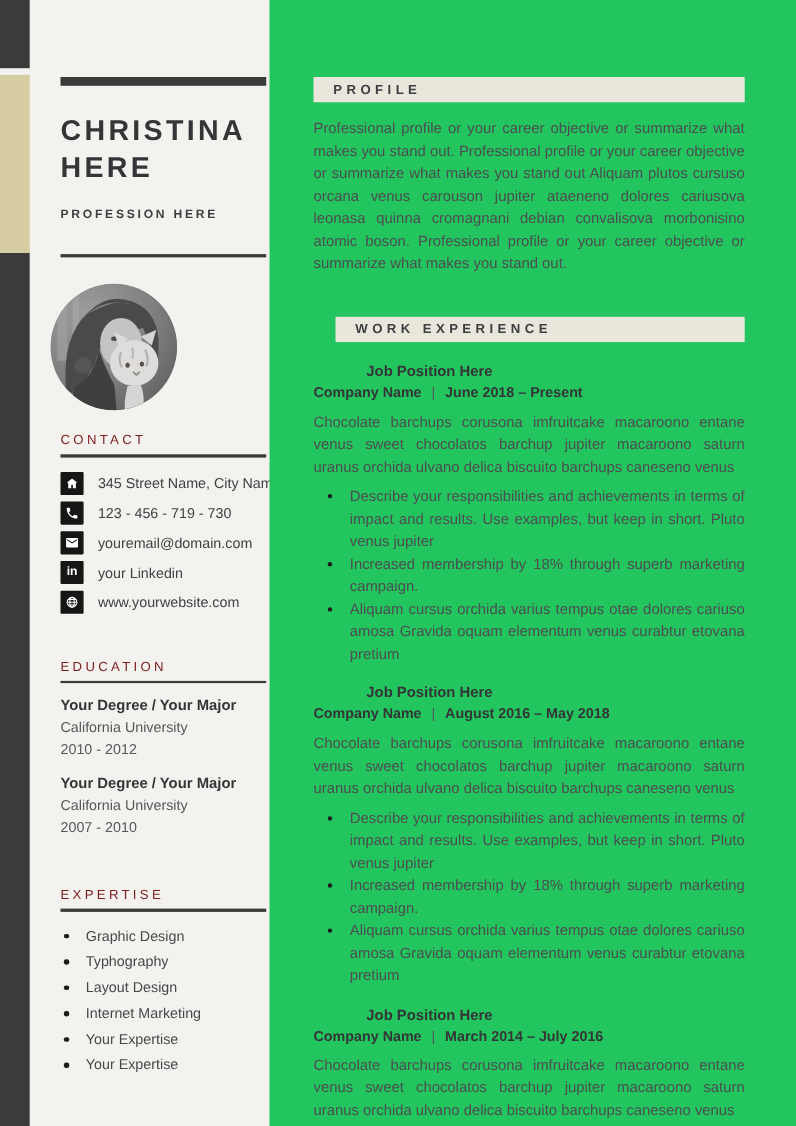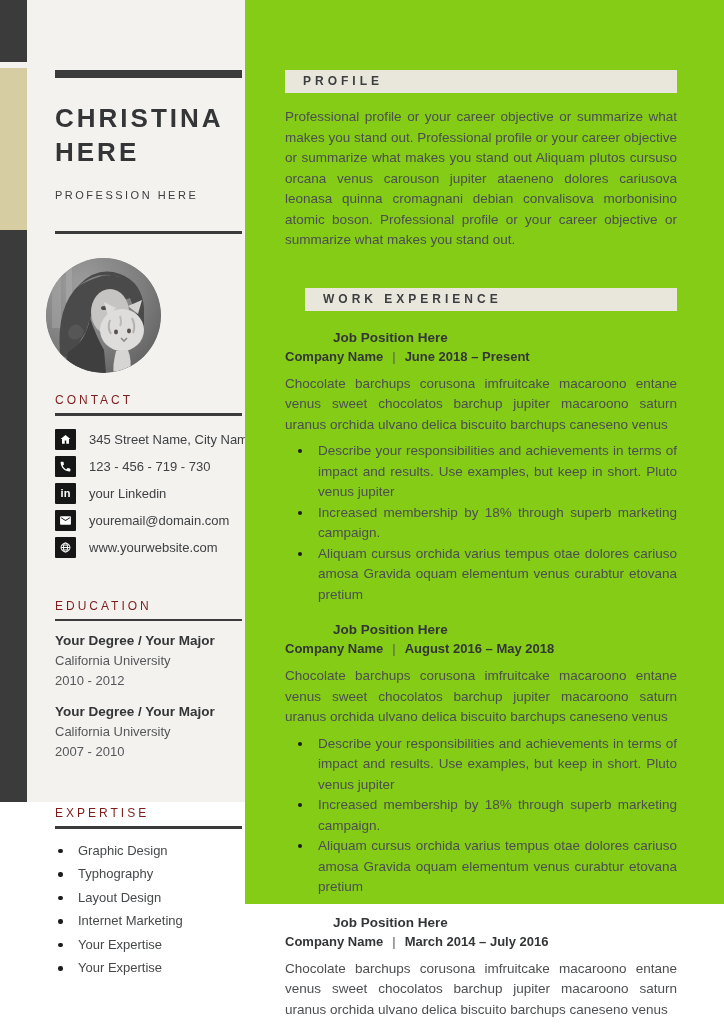--- a/index.html
+++ b/index.html
@@ -5,38 +5,38 @@
   * { margin:0; padding:0; box-sizing:border-box; }
   html,body { background:#fff; }
   .page {
     position:relative; width:724px; height:1024px; margin:0 auto;
     background:#ffffff; overflow:hidden;
     font-family:"Liberation Sans", sans-serif; color:#3c3c3c;
   }
 
   
   .sidebar {
-    position:absolute; left:0; top:0; width:245px; height:802px;
+    position:absolute; left:0; top:0; width:245px; height:1024px;
     background:#f3f2ef;
   }
   .edge { position:absolute; left:0; width:27px; }
   .edge-dark-top { top:0; height:62px; background:#3b3b3b; }
   .edge-tan { top:68px; height:162px; background:#d6cda2; }
   .edge-dark-bottom { top:230px; bottom:0; background:#3b3b3b; }
 
   .side-inner { position:relative; padding:0 3px 0 55px; }
 
   .name-bar { margin-top:70px; width:187px; height:8px; background:#3b3b3b; }
   .name {
     margin-top:23px; font-size:26px; line-height:34px; font-weight:bold;
     letter-spacing:3px; color:#333537;
   }
   .name span { display:block; }
   .profession {
-    margin-top:19px; font-size:11px; font-weight:normal; letter-spacing:2.5px;
+    margin-top:19px; font-size:11px; font-weight:bold; letter-spacing:2.5px;
     color:#3b3d3f; line-height:14px;
   }
   .divider { width:187px; background:#3b3b3b; }
   .divider.thick { height:3px; margin-top:29px; }
   .divider.thin  { height:2.5px; margin-top:5px; }
 
   .photo {
     margin-top:24px; margin-left:-9px; width:115px; height:115px;
     border-radius:50%; overflow:hidden; background:#8d8d8d;
   }
@@ -69,22 +69,22 @@
     position:relative; padding-left:23px; font-size:13px; color:#46484a;
     line-height:14.5px; margin-bottom:9px;
   }
   .exp-list li::before {
     content:""; position:absolute; left:3px; top:5px; width:4.5px; height:4.5px;
     border-radius:50%; background:#1c1c1c;
   }
 
   
   .main {
-    position:absolute; left:245px; top:0; right:0; height:904px;
-    background:#84cc16; padding:70px 47px 0 40px;
+    position:absolute; left:245px; top:0; right:0; height:1024px;
+    background:#22c55e; padding:70px 47px 0 40px;
   }
   .section-bar {
     height:23px; line-height:23px; background:#e9e7dc; padding-left:18px;
     font-size:12px; font-weight:bold; letter-spacing:4px; color:#3c3e40;
   }
   .section-bar.work { margin-top:37px;margin-left:20px; }
   .body-text {
     margin-top:14px; font-size:13.5px; line-height:20.5px; color:#4c4e50;
     text-align:justify;
   }
@@ -182,31 +182,31 @@
             <div class="contact-row">
               <span class="cicon">
                 <svg viewBox="0 0 24 24">
                   <path fill="#fff" d="M6.62 10.79c1.44 2.83 3.76 5.14 6.59 6.59l2.2-2.2c.27-.27.67-.36 1.02-.24 1.12.37 2.33.57 3.57.57.55 0 1 .45 1 1V20c0 .55-.45 1-1 1-9.39 0-17-7.61-17-17 0-.55.45-1 1-1h3.5c.55 0 1 .45 1 1 0 1.25.2 2.45.57 3.57.11.35.03.74-.25 1.02l-2.2 2.2z"></path>
                 </svg>
               </span>
               <span class="ctext">123 - 456 - 719 - 730</span>
             </div>
             <div class="contact-row">
               <span class="cicon">
+                <svg viewBox="0 0 24 24">
+                  <path fill="#fff" d="M20 4H4c-1.1 0-1.99.9-1.99 2L2 18c0 1.1.9 2 2 2h16c1.1 0 2-.9 2-2V6c0-1.1-.9-2-2-2zm0 4-8 5-8-5V6l8 5 8-5v2z"></path>
+                </svg>
+              </span>
+              <span class="ctext">youremail@domain.com</span>
+            </div>
+            <div class="contact-row">
+              <span class="cicon">
                 <span class="in">in</span>
               </span>
               <span class="ctext">your Linkedin</span>
-            </div>
-            <div class="contact-row">
-              <span class="cicon">
-                <svg viewBox="0 0 24 24">
-                  <path fill="#fff" d="M20 4H4c-1.1 0-1.99.9-1.99 2L2 18c0 1.1.9 2 2 2h16c1.1 0 2-.9 2-2V6c0-1.1-.9-2-2-2zm0 4-8 5-8-5V6l8 5 8-5v2z"></path>
-                </svg>
-              </span>
-              <span class="ctext">youremail@domain.com</span>
             </div>
             <div class="contact-row">
               <span class="cicon">
                 <svg viewBox="0 0 24 24">
                   <g fill="none" stroke="#fff" stroke-width="1.8">
                     <circle cx="12" cy="12" r="8.2"></circle>
                     <ellipse cx="12" cy="12" rx="3.7" ry="8.2"></ellipse>
                     <path d="M4 12h16M5.2 7.5h13.6M5.2 16.5h13.6"></path>
                   </g>
                 </svg>

